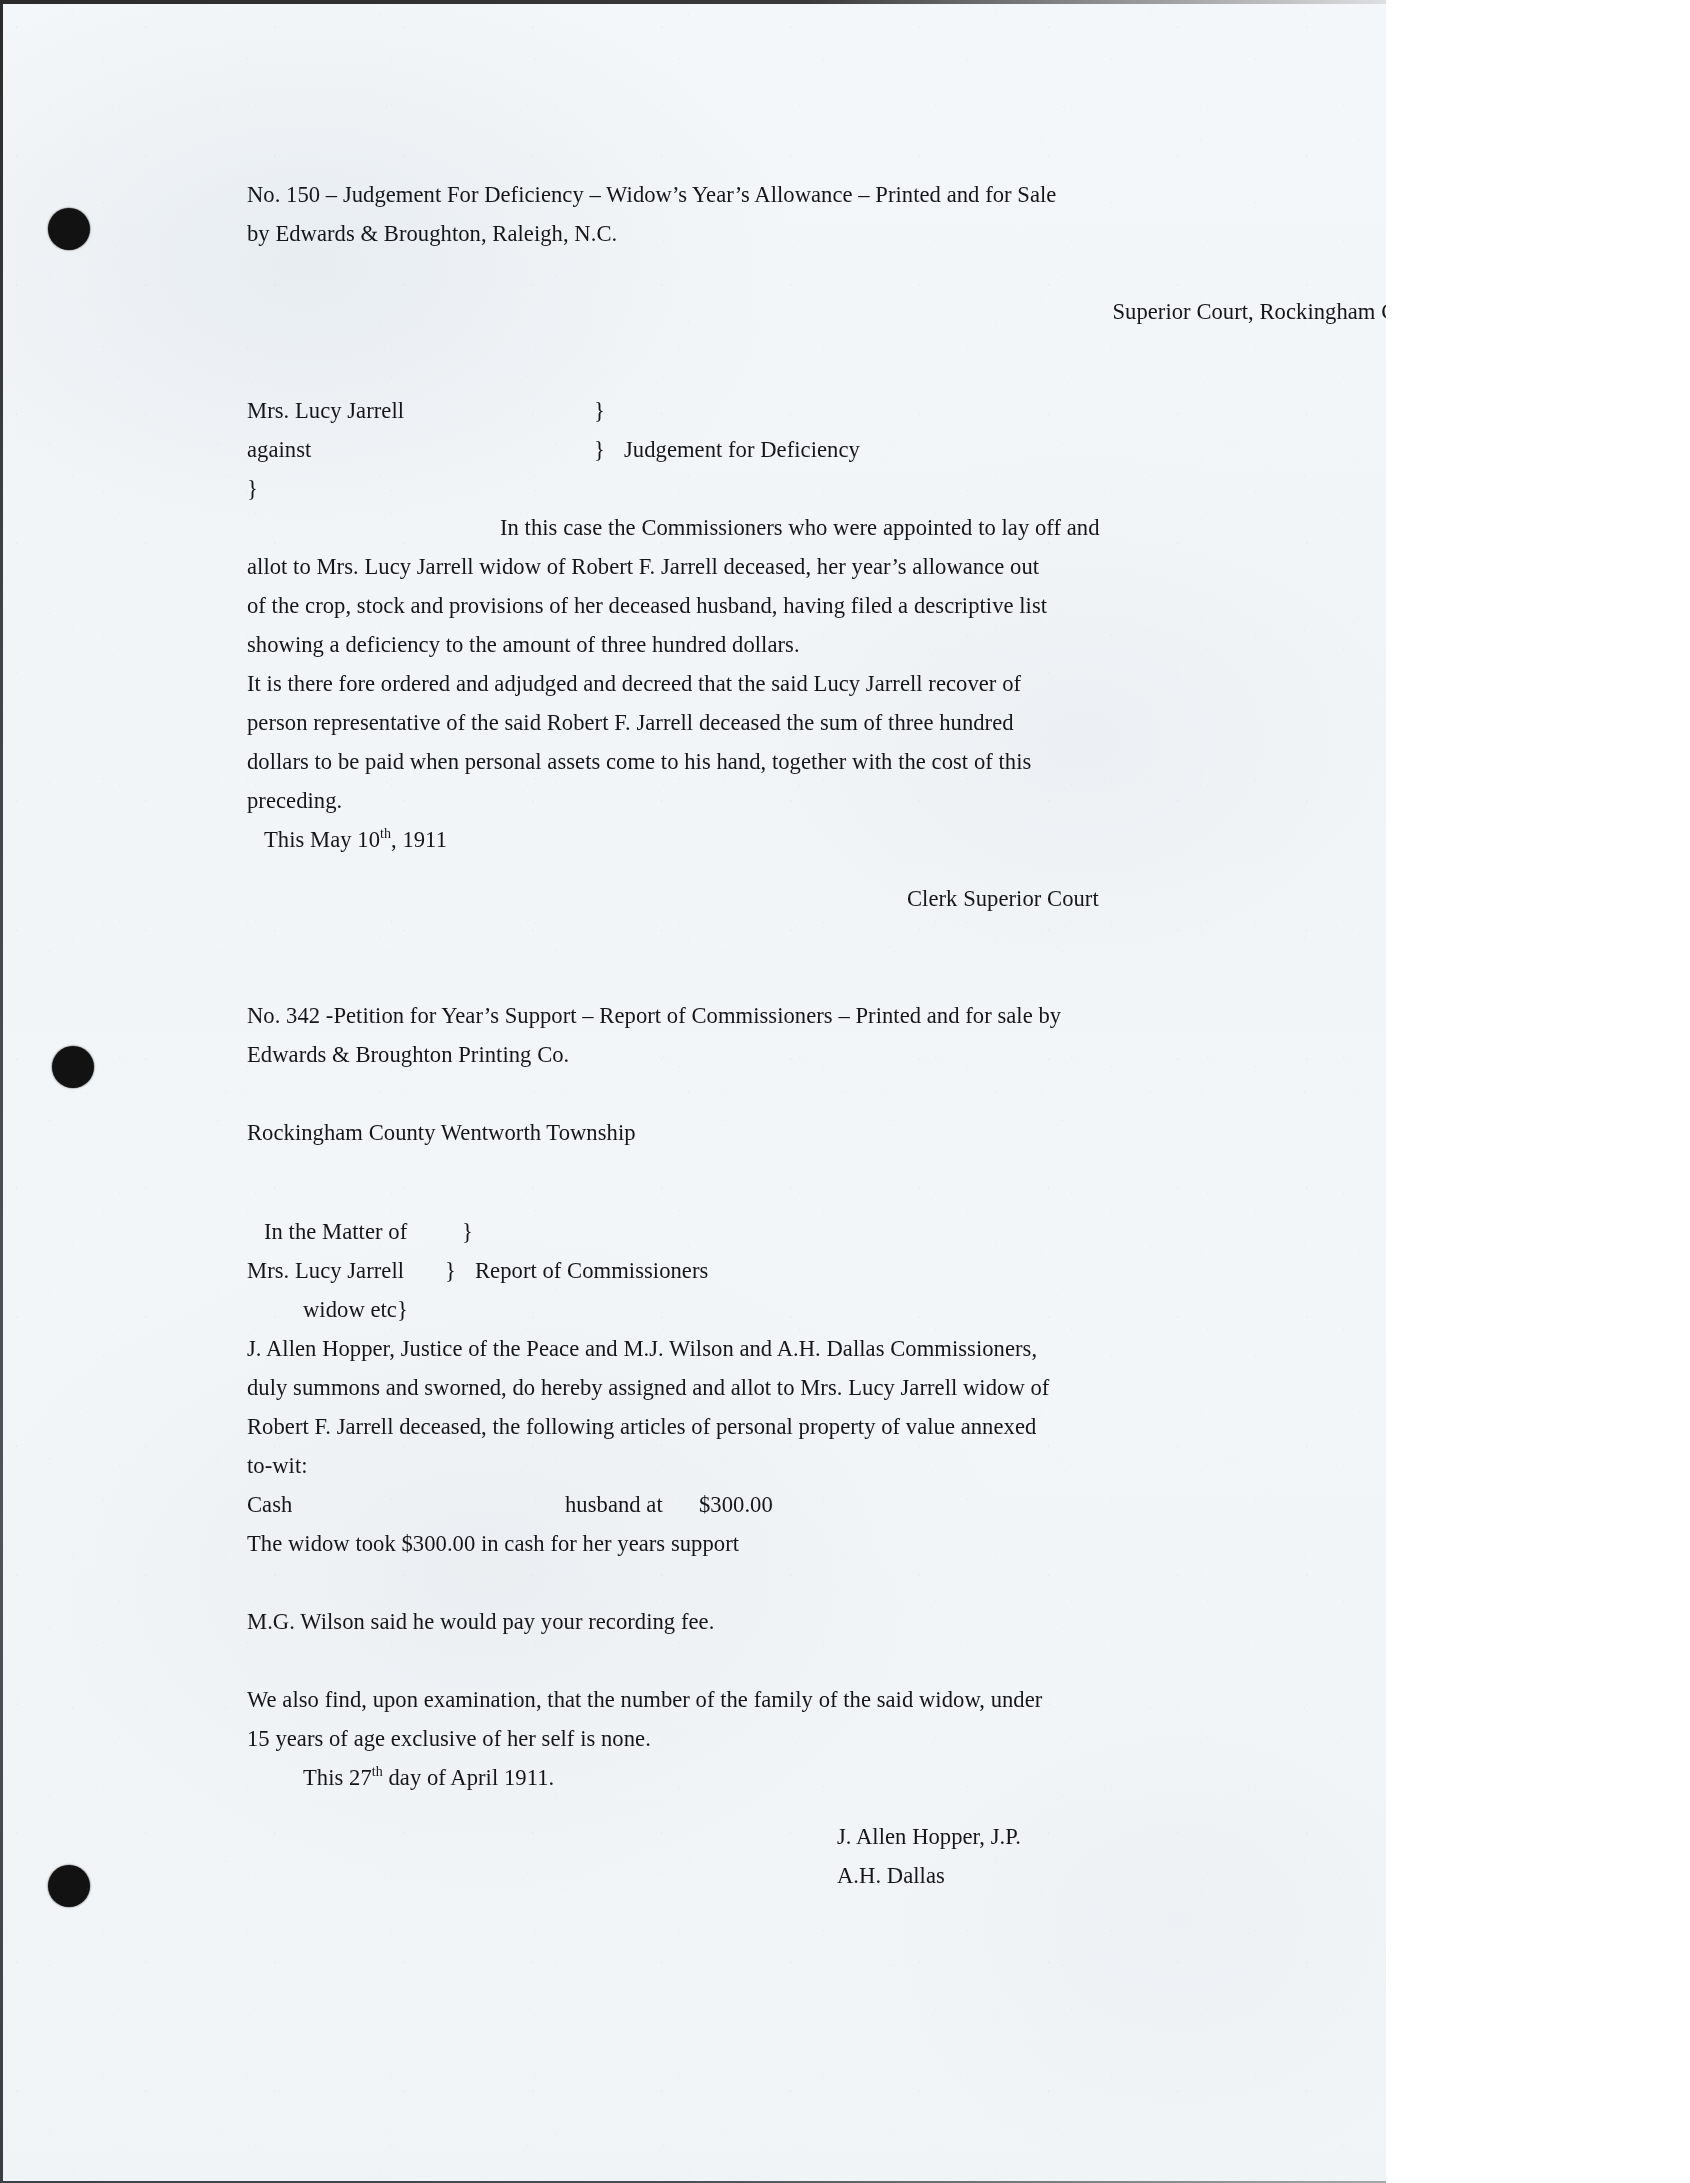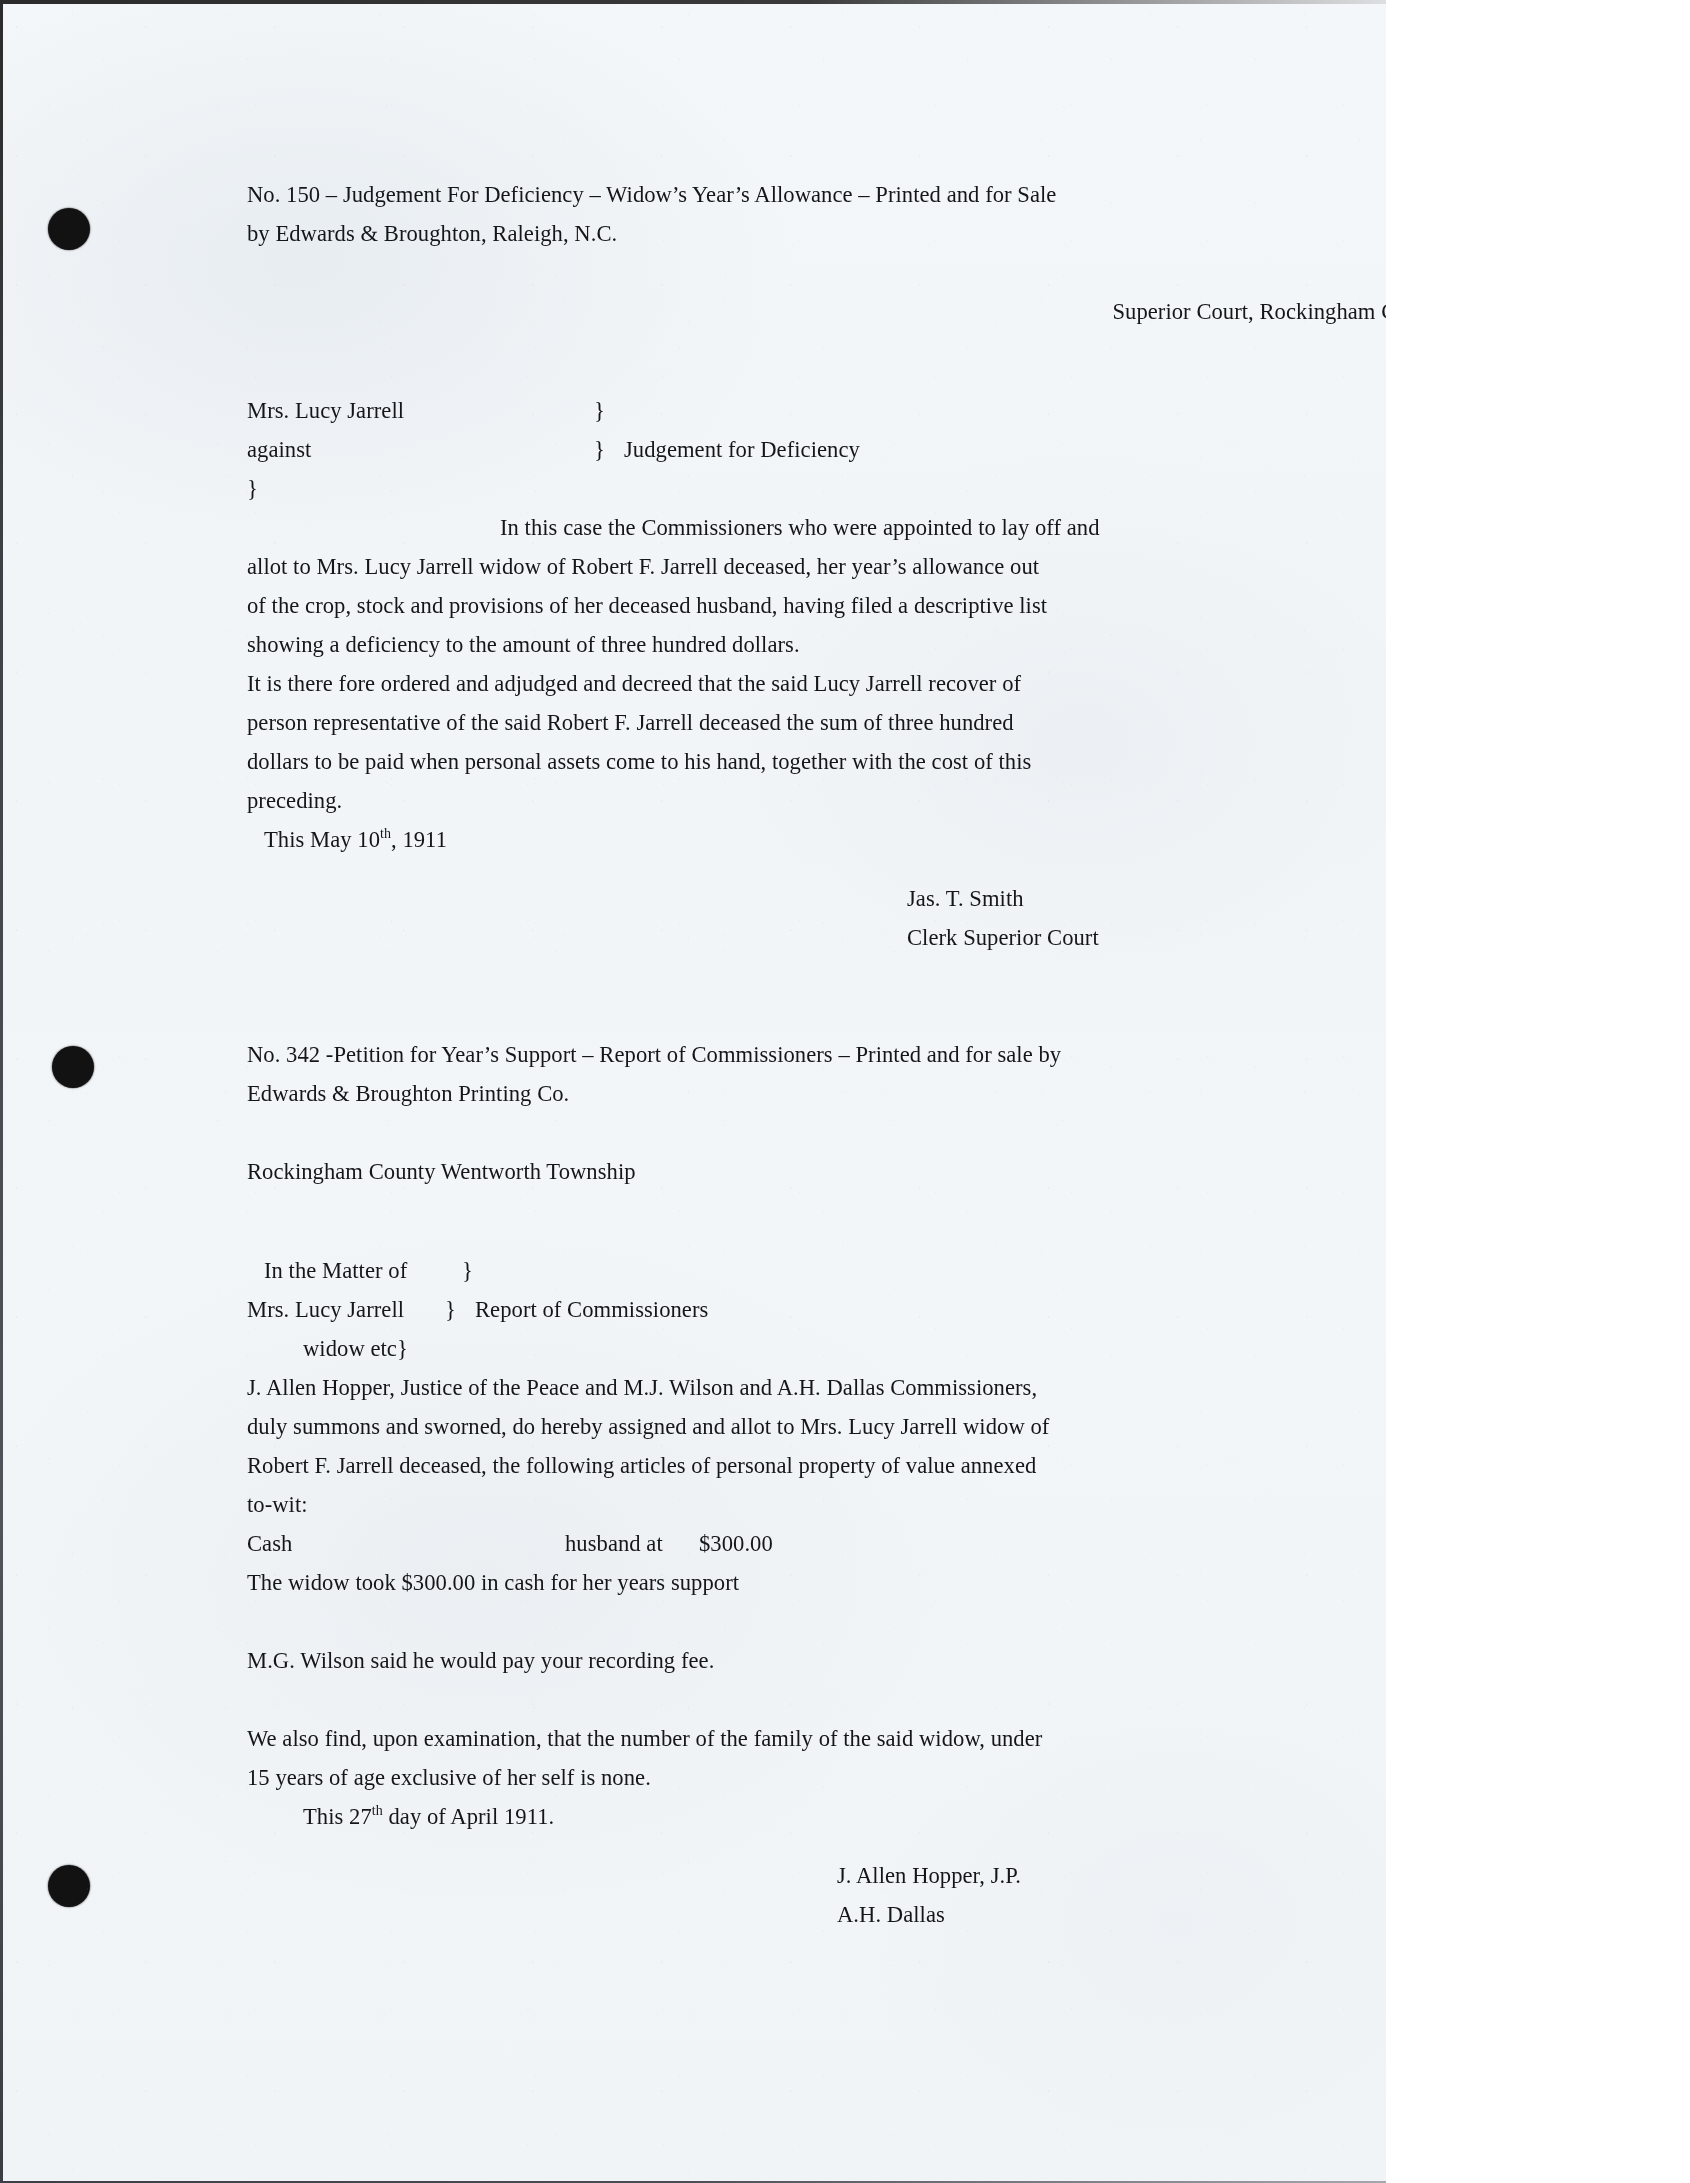--- a/index.html
+++ b/index.html
@@ -180,21 +180,21 @@
           <span class="caption-right"></span>
         </div>
       </div>
 
       <p class="para"><span class="line indent-para">In this case the Commissioners who were appointed to lay off and</span><span class="line">allot to Mrs. Lucy Jarrell widow of Robert F. Jarrell deceased, her year’s allowance out</span><span class="line">of the crop, stock and provisions of her deceased husband, having filed a descriptive list</span><span class="line">showing a deficiency to the amount of three hundred dollars.</span><span class="line">It is there fore ordered and adjudged and decreed that the said Lucy Jarrell recover of</span><span class="line">person representative of the said Robert F. Jarrell deceased the sum of three hundred</span><span class="line">dollars to be paid when personal assets come to his hand, together with the cost of this</span><span class="line">preceding.</span></p>
 
       <p class="para indent-sm"><span>This May 10</span><span class="ordinal">th</span><span>, 1911</span></p>
 
       <div class="gap-sm"></div>
 
-      <p class="para sig-block"><span class="line">Jas. T. Smith</span><span class="line">Clerk Superior Court</span></p>
+      <p class="para sig-block"><span class="line">Clerk Superior Court</span></p>
     </div>
 
     <div class="gap-xl"></div>
 
     <div>
 
       <p class="para"><span class="line">No. 342 -Petition for Year’s Support – Report of Commissioners – Printed and for sale by</span><span class="line">Edwards &amp; Broughton Printing Co.</span></p>
 
       <div class="gap-md"></div>
 

